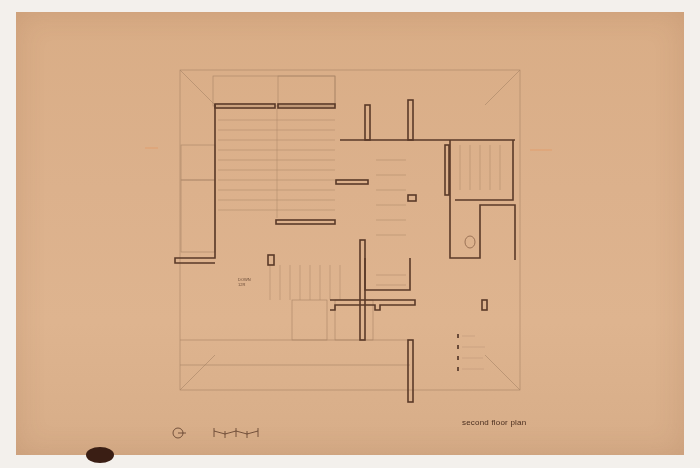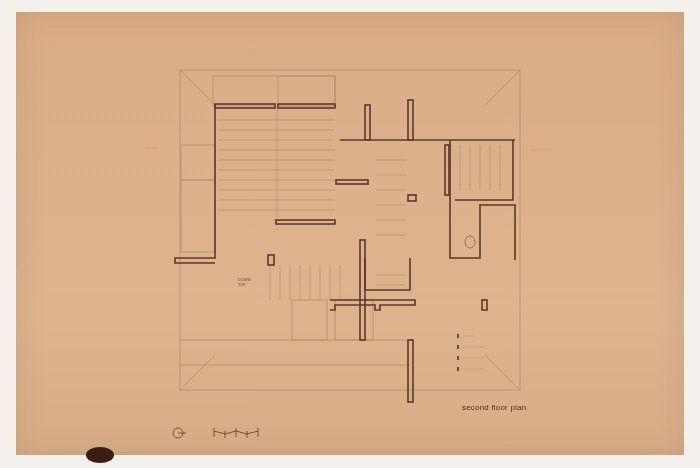--- a/index.html
+++ b/index.html
@@ -1,21 +1,21 @@
 <!DOCTYPE html>
 <html><head>
 <meta charset="utf-8">
 <style>
   html,body{margin:0;padding:0;background:#f3f0ec;}
   body{width:700px;height:468px;position:relative;overflow:hidden;font-family:"Liberation Sans",sans-serif;}
   .sheet{position:absolute;left:16px;top:12px;width:668px;height:443px;
     background:linear-gradient(180deg,#d9ad86 0%,#dcb18c 40%,#deb48f 70%,#d7ad88 100%);
     box-shadow:inset 0 0 30px rgba(120,70,40,0.15);}
   svg{position:absolute;left:0;top:0;}
-  .title{position:absolute;left:462px;top:403px;font-size:8px;color:#4a2e1f;letter-spacing:0.2px;}
+  .title{position:absolute;left:462px;top:418px;font-size:8px;color:#4a2e1f;letter-spacing:0.2px;}
   .tb{position:absolute;font-size:4px;color:#e7945a;opacity:0.8;}
 </style>
 </head>
 <body>
 
 <div class="sheet"></div>
 
 <svg width="700" height="468">
   <g fill="none" stroke="#a88466" stroke-width="0.6">
 

